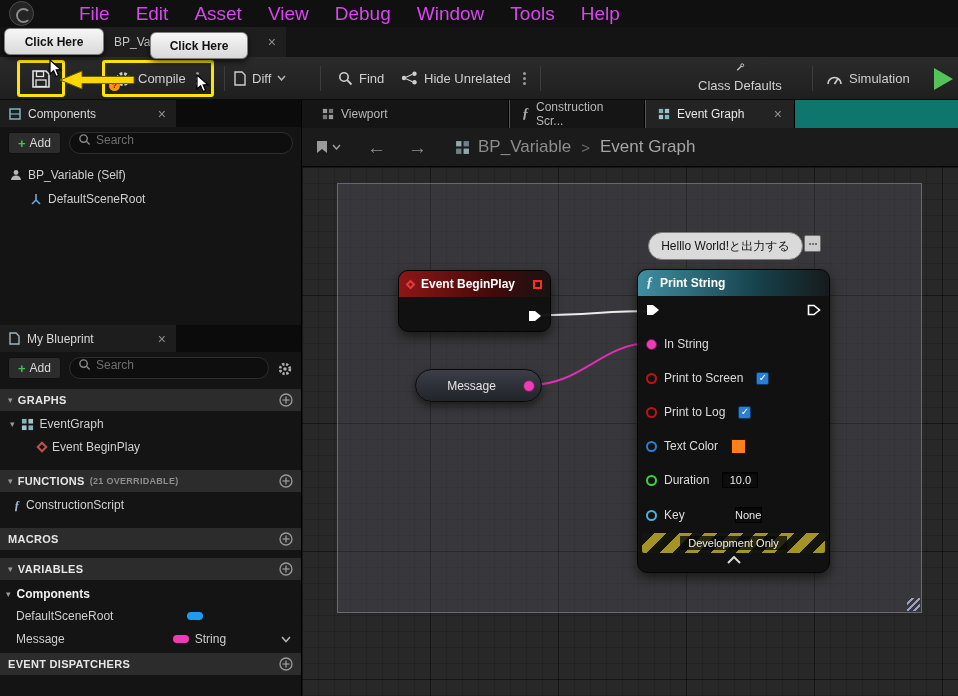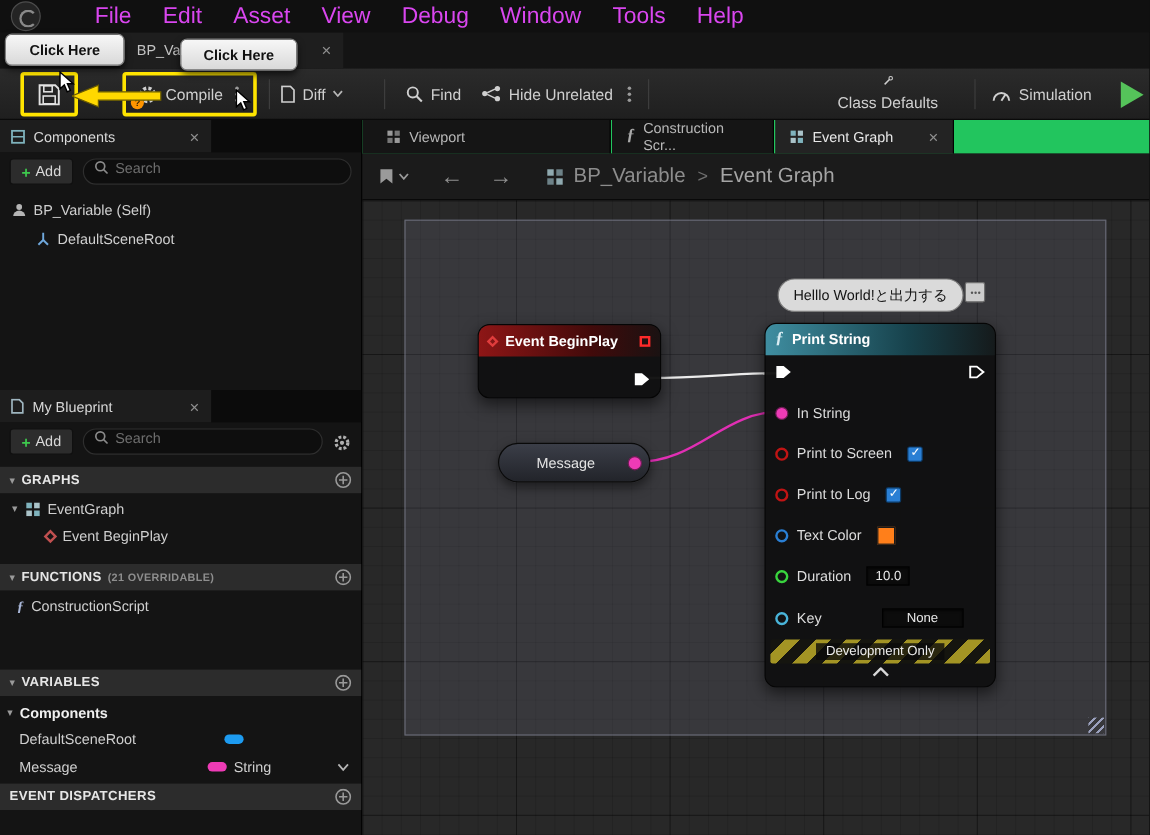--- a/index.html
+++ b/index.html
@@ -47,21 +47,21 @@
   .list-row { position:absolute; left:0; right:0; height:22px; display:flex; align-items:center; gap:6px; font-size:12px; color:#cfcfcf; }
   .section-hdr { position:absolute; left:0; right:0; height:22px; background:#2c2c2c; display:flex; align-items:center; gap:5px; padding:0 8px; font-size:11px; font-weight:bold; color:#e6e6e6; letter-spacing:.3px; }
   .hdr-badge { font-size:9px; color:#8e8e8e; font-weight:bold; }
   .plus-circ { margin-left:auto; display:flex; }
   .caret { color:#9a9a9a; font-size:9px; }
   .diamond { width:8px; height:8px; border:2px solid #c05050; transform:rotate(45deg); display:inline-block; }
   .pill { width:16px; height:8px; border-radius:4px; display:inline-block; }
   .gear-small { position:absolute; }
 
   
-  .doc-tabs { position:absolute; left:302px; top:100px; width:656px; height:28px; background:#22c55e; }
+  .doc-tabs { position:absolute; left:302px; top:100px; width:656px; height:28px; background:#0f766e; }
   .doc-tab { position:absolute; top:0; height:28px; display:flex; align-items:center; gap:7px; padding:0 12px; font-size:12px; color:#b8b8b8; background:#151515; border-right:1px solid #000; }
   .doc-tab.active { background:#232323; color:#e8e8e8; }
   .crumbbar { position:absolute; left:302px; top:128px; width:656px; height:39px; background:#1b1b1b; border-bottom:1px solid #060606; display:flex; align-items:center; }
   .crumb-nav { color:#8f8f8f; font-size:19px; line-height:1; }
   .crumb-root { font-size:17px; color:#8d8d8d; }
   .crumb-sep { font-size:15px; color:#6f6f6f; }
   .crumb-cur { font-size:17px; color:#a5a5a5; }
 
   
   .canvas { position:absolute; left:302px; top:167px; width:656px; height:529px; overflow:hidden;
@@ -332,20 +332,30 @@
             <line x1="7" y1="3.5" x2="7" y2="10.5" stroke="#9a9a9a" stroke-width="1.3"></line>
             <line x1="3.5" y1="7" x2="10.5" y2="7" stroke="#9a9a9a" stroke-width="1.3"></line>
           </svg>
       </span>
     </div>
     <div class="list-row" style="top:169px;padding-left:14px;">
       <span class="fn-glyph" style="color:#a9b7d8;font-size:12px;">ƒ</span>
       <span>ConstructionScript</span>
     </div>
 
+    <div class="section-hdr" style="top:203px;">
+      <span>MACROS</span>
+      <span class="plus-circ">
+        <svg width="14" height="14" viewBox="0 0 14 14">
+            <circle cx="7" cy="7" r="6" fill="none" stroke="#9a9a9a" stroke-width="1.3"></circle>
+            <line x1="7" y1="3.5" x2="7" y2="10.5" stroke="#9a9a9a" stroke-width="1.3"></line>
+            <line x1="3.5" y1="7" x2="10.5" y2="7" stroke="#9a9a9a" stroke-width="1.3"></line>
+          </svg>
+      </span>
+    </div>
 
     <div class="section-hdr" style="top:233px;">
       <span class="caret">▾</span>
       <span>VARIABLES</span>
       <span class="plus-circ">
         <svg width="14" height="14" viewBox="0 0 14 14">
             <circle cx="7" cy="7" r="6" fill="none" stroke="#9a9a9a" stroke-width="1.3"></circle>
             <line x1="7" y1="3.5" x2="7" y2="10.5" stroke="#9a9a9a" stroke-width="1.3"></line>
             <line x1="3.5" y1="7" x2="10.5" y2="7" stroke="#9a9a9a" stroke-width="1.3"></line>
           </svg>
@@ -497,21 +507,21 @@
 
       <div class="pin-row" style="top:199px;">
         <span class="pin hollow" style="border-color:#39d43e;"></span>
         <span>Duration</span>
         <span class="field" style="width:36px;">10.0</span>
       </div>
 
       <div class="pin-row" style="top:234px;">
         <span class="pin hollow" style="border-color:#49b4d9;"></span>
         <span>Key</span>
-        <span class="field" style="width:68px;margin-left:43px;">None</span>
+        <span class="field" style="width:27px;margin-left:43px;">None</span>
       </div>
 
       <div class="dev-banner">
         <span class="dev-label">Development Only</span>
       </div>
       <div class="collapse">
         <svg width="14" height="8" viewBox="0 0 14 8">
           <polyline points="1,7 7,1 13,7" fill="none" stroke="#d8d8d8" stroke-width="2"></polyline>
         </svg>
       </div>

